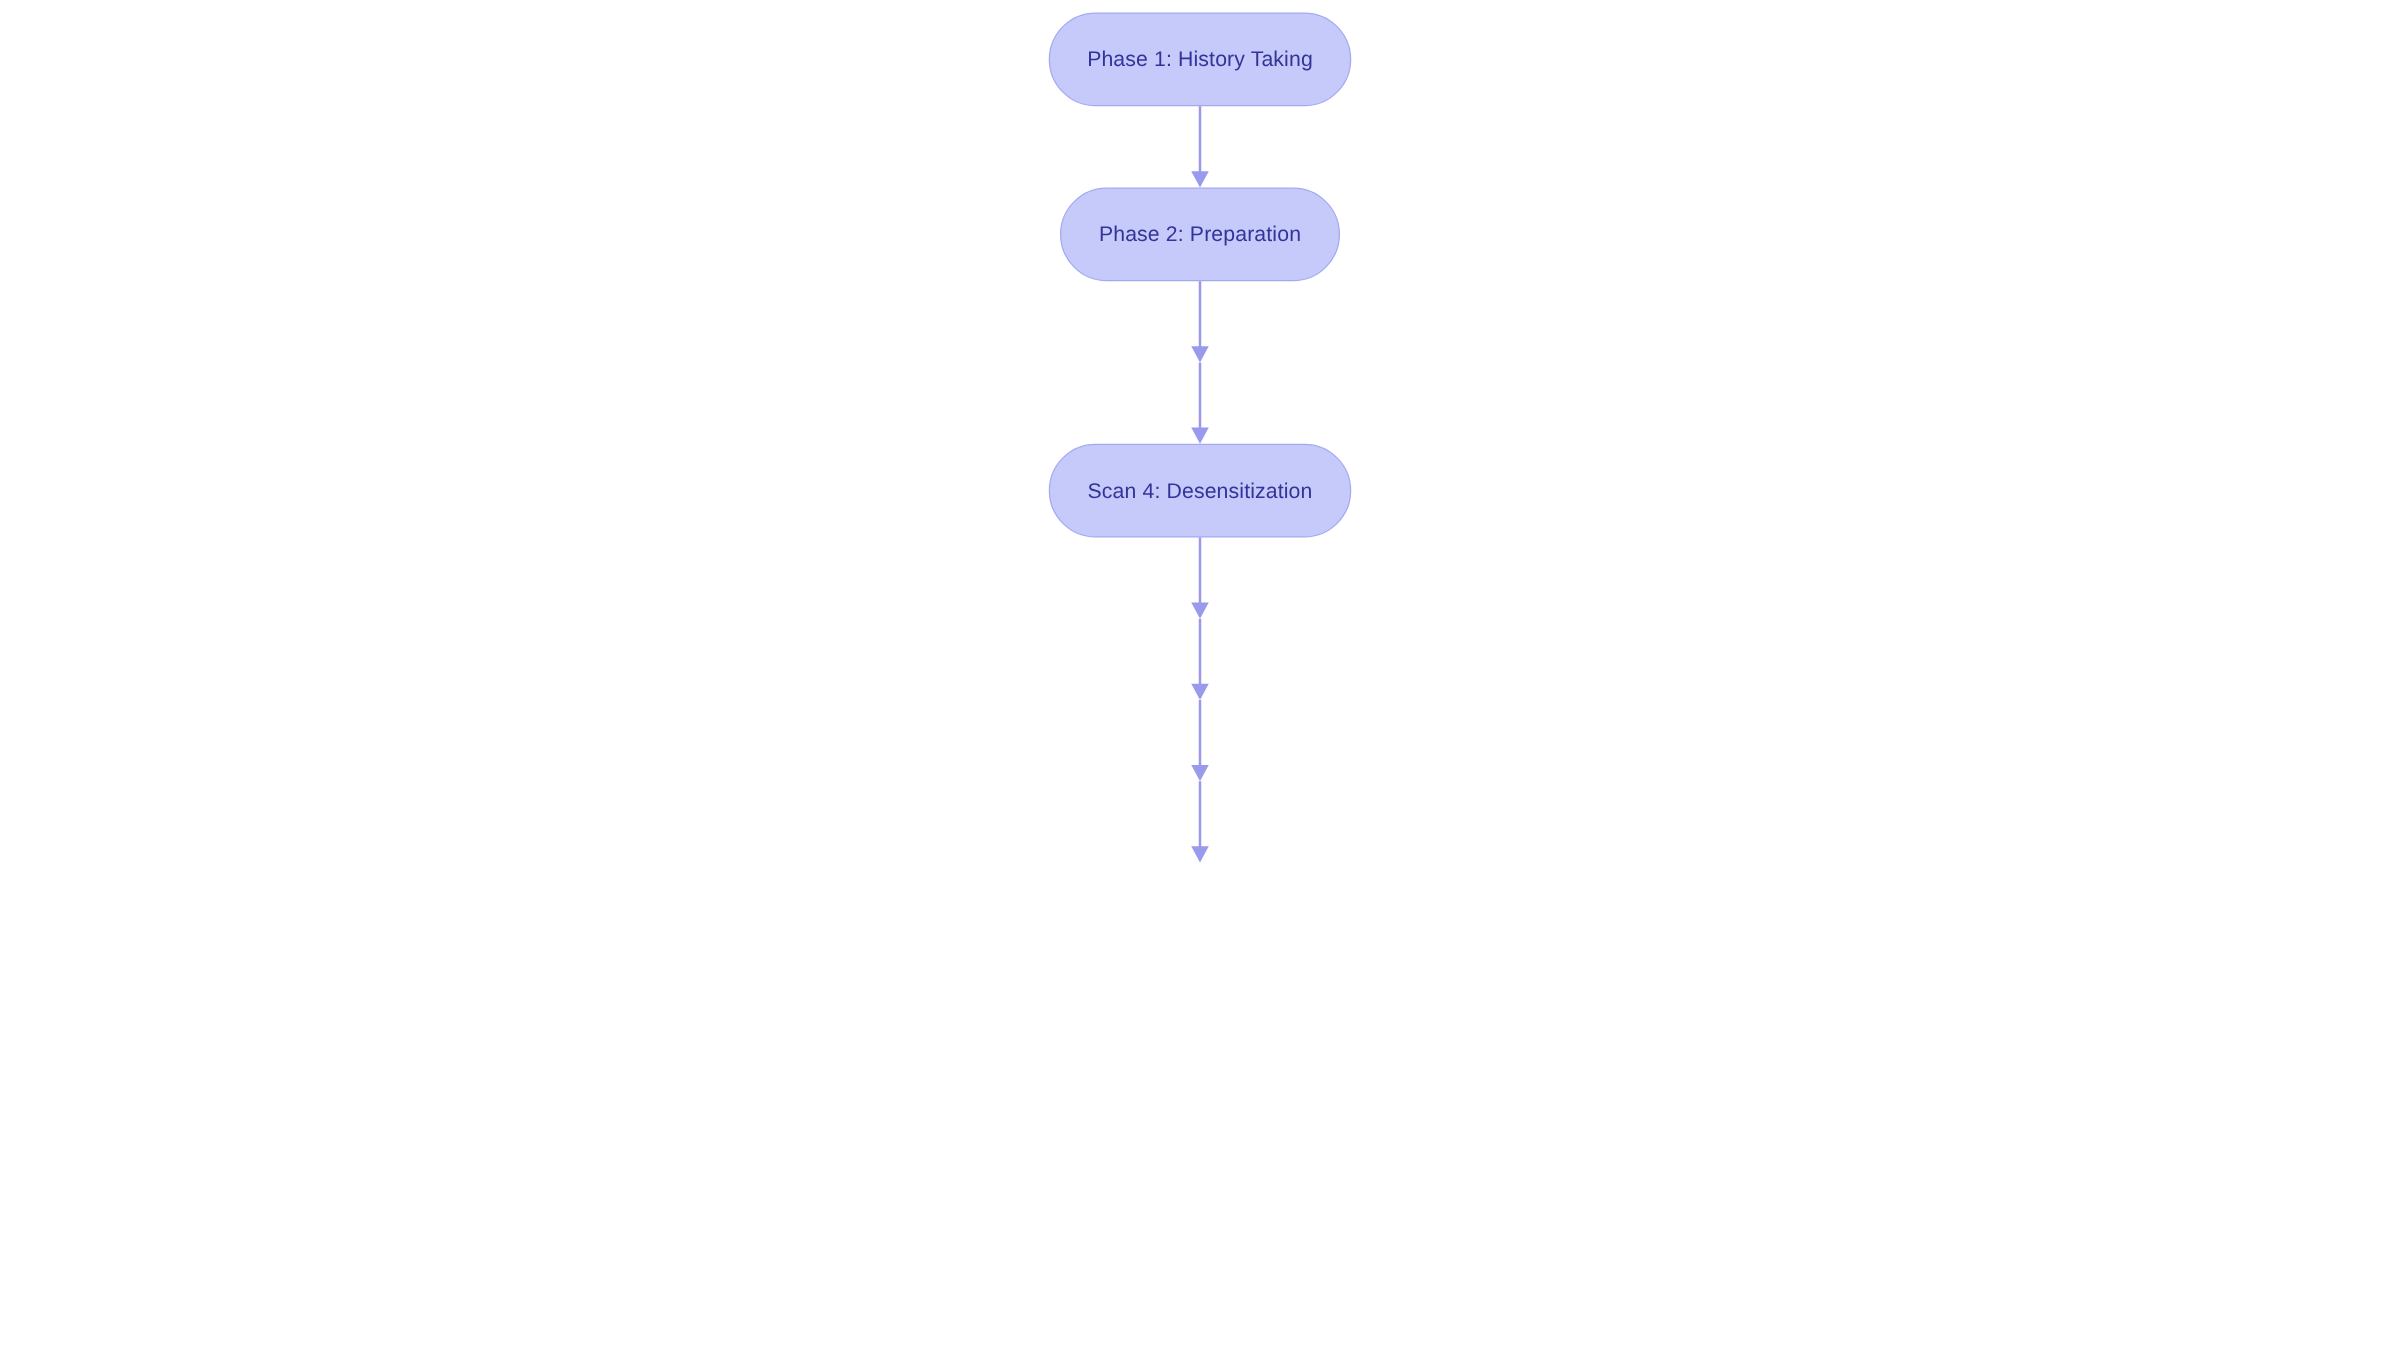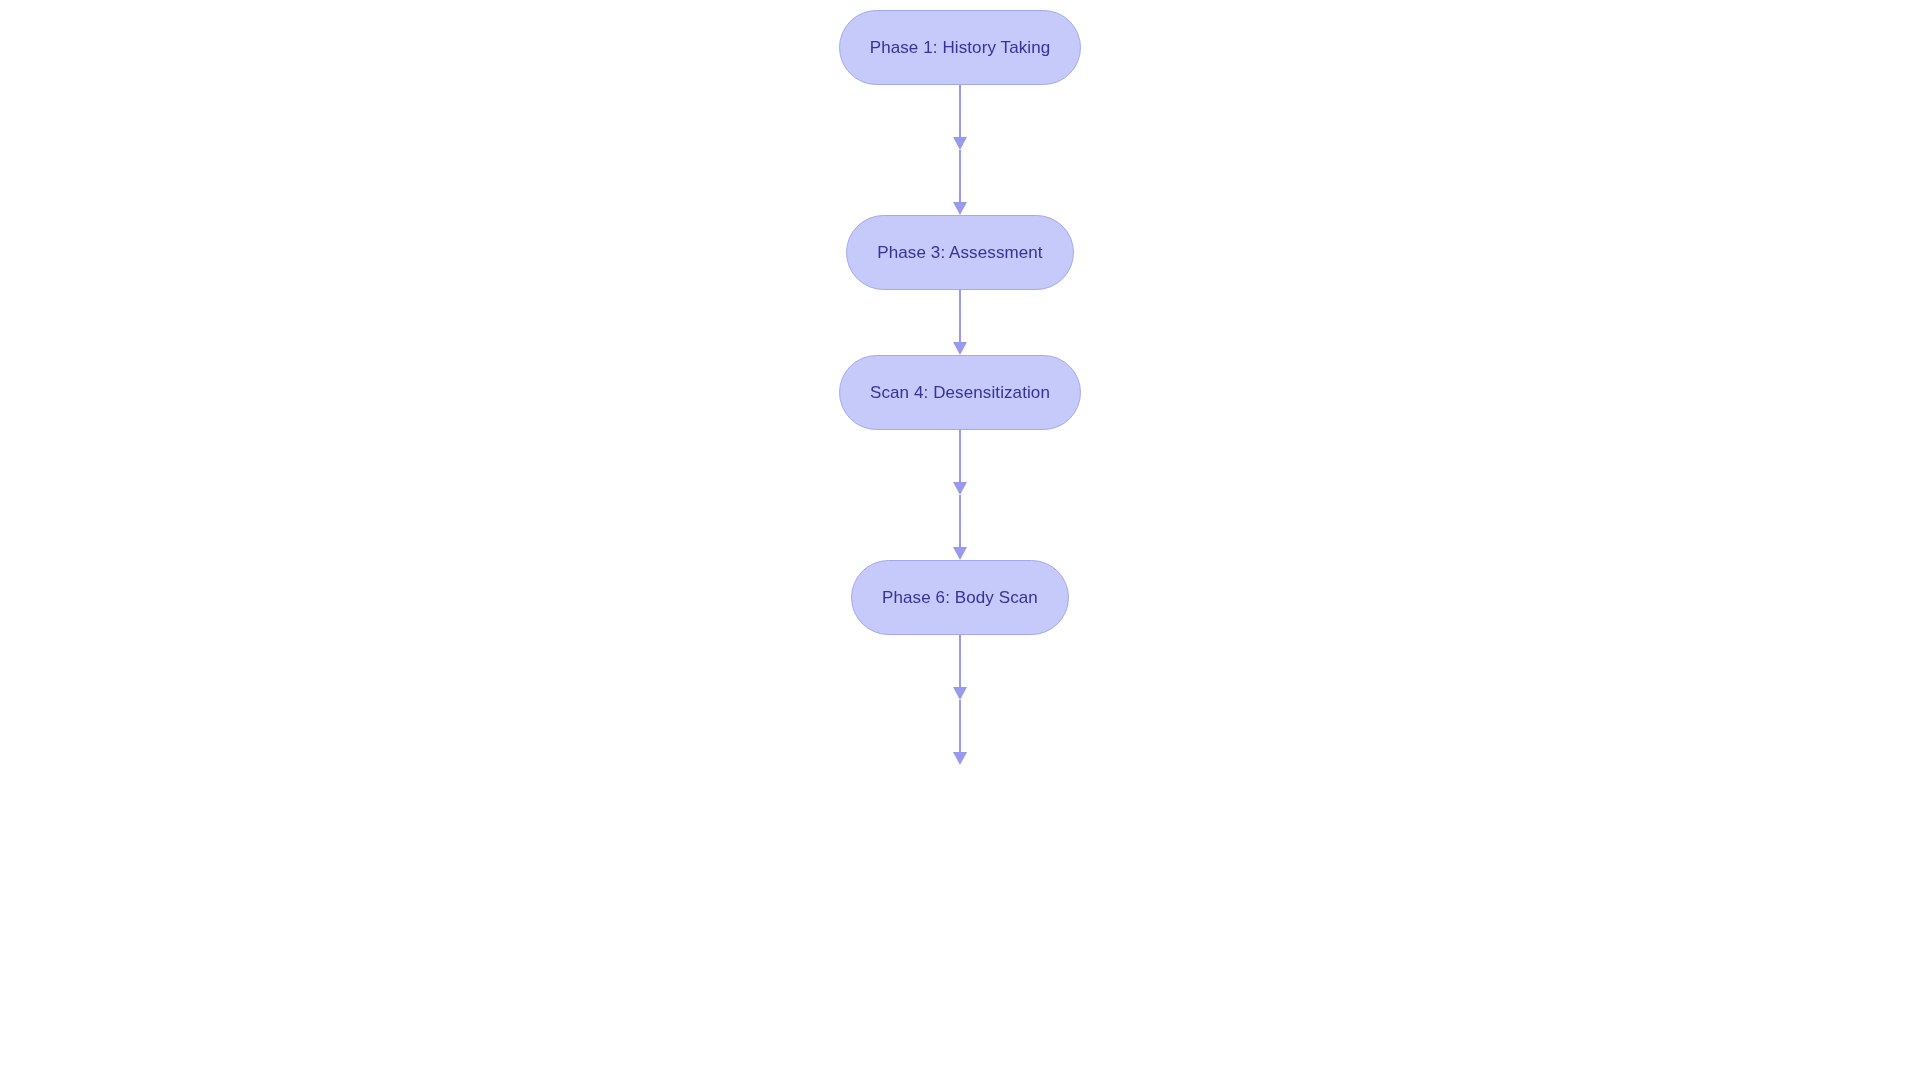--- a/index.html
+++ b/index.html
@@ -96,29 +96,29 @@
 
     <div class="node">
       <span class="node-label">Phase 1: History Taking</span>
     </div>
 
     <div class="connector">
       <div class="shaft"></div>
       <div class="head"></div>
     </div>
 
+    <div class="node">
+      <span class="node-label">Phase 2: Preparation</span>
+    </div>
 
     <div class="connector">
       <div class="shaft"></div>
       <div class="head"></div>
     </div>
 
-    <div class="node">
-      <span class="node-label">Phase 3: Assessment</span>
-    </div>
 
     <div class="connector">
       <div class="shaft"></div>
       <div class="head"></div>
     </div>
 
     <div class="node">
       <span class="node-label">Scan 4: Desensitization</span>
     </div>
 
@@ -126,23 +126,20 @@
       <div class="shaft"></div>
       <div class="head"></div>
     </div>
 
 
     <div class="connector">
       <div class="shaft"></div>
       <div class="head"></div>
     </div>
 
-    <div class="node">
-      <span class="node-label">Phase 6: Body Scan</span>
-    </div>
 
     <div class="connector">
       <div class="shaft"></div>
       <div class="head"></div>
     </div>
 
 
     <div class="connector">
       <div class="shaft"></div>
       <div class="head"></div>

